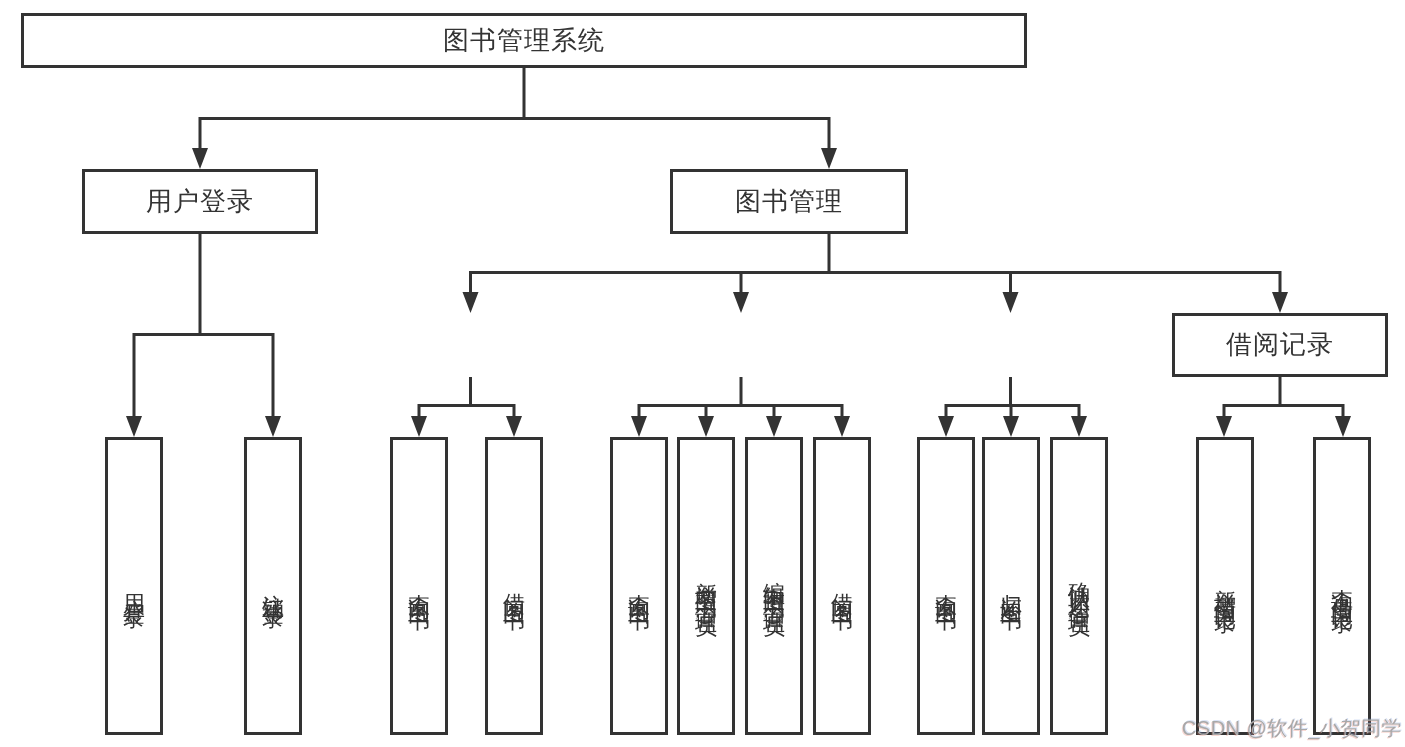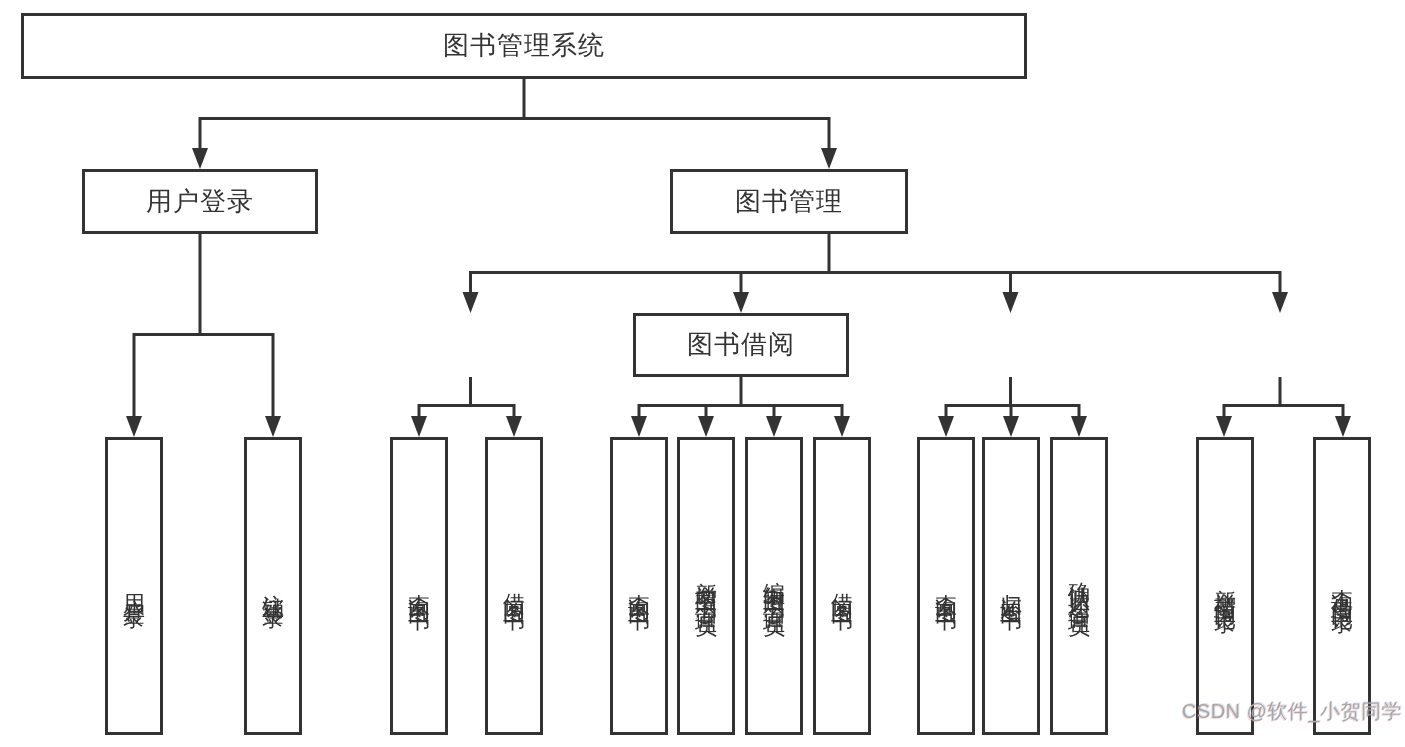--- a/index.html
+++ b/index.html
@@ -44,21 +44,21 @@
     writing-mode:vertical-rl;
     text-orientation:mixed;
     font-size:22px;
     line-height:1;
     letter-spacing:5px;
     white-space:normal;
   }
   .watermark{
     position:absolute;
     right:3px;
-    bottom:22px;
+    bottom:5px;
     font-size:20px;
     color:var(--wm);
     letter-spacing:0.5px;
     text-shadow:-1px 1px 0 rgba(230,120,100,0.28), 1px -1px 0 rgba(120,150,220,0.28);
     white-space:nowrap;
   }
 </style>
 </head>
 <body>
 
@@ -114,33 +114,33 @@
       M706 437 L698 416 L714 416 Z
       M774 437 L766 416 L782 416 Z
       M842 437 L834 416 L850 416 Z
       M946 437 L938 416 L954 416 Z
       M1011 437 L1003 416 L1019 416 Z
       M1079 437 L1071 416 L1087 416 Z
       M1224 437 L1216 416 L1232 416 Z
       M1343 437 L1335 416 L1351 416 Z"></path>
   </svg>
 
-  <div class="node" style="left:21px;top:13px;width:1006px;height:66px">
+  <div class="node" style="left:21px;top:13px;width:1006px;height:55px">
     <span class="lbl">图书管理系统</span>
   </div>
 
   <div class="node" style="left:82px;top:169px;width:236px;height:65px">
     <span class="lbl">用户登录</span>
   </div>
   <div class="node" style="left:670px;top:169px;width:238px;height:65px">
     <span class="lbl">图书管理</span>
   </div>
 
-  <div class="node" style="left:633px;top:313px;width:216px;height:64px">
-    <span class="lbl">图书借阅</span>
+  <div class="node" style="left:1172px;top:313px;width:216px;height:64px">
+    <span class="lbl">借阅记录</span>
   </div>
 
   <div class="node node-v" style="left:105px;top:437px;width:58px;height:298px">
     <span class="lbl">用户登录</span>
   </div>
   <div class="node node-v" style="left:244px;top:437px;width:58px;height:298px">
     <span class="lbl">注销登录</span>
   </div>
 
   <div class="node node-v" style="left:390px;top:437px;width:58px;height:298px">

